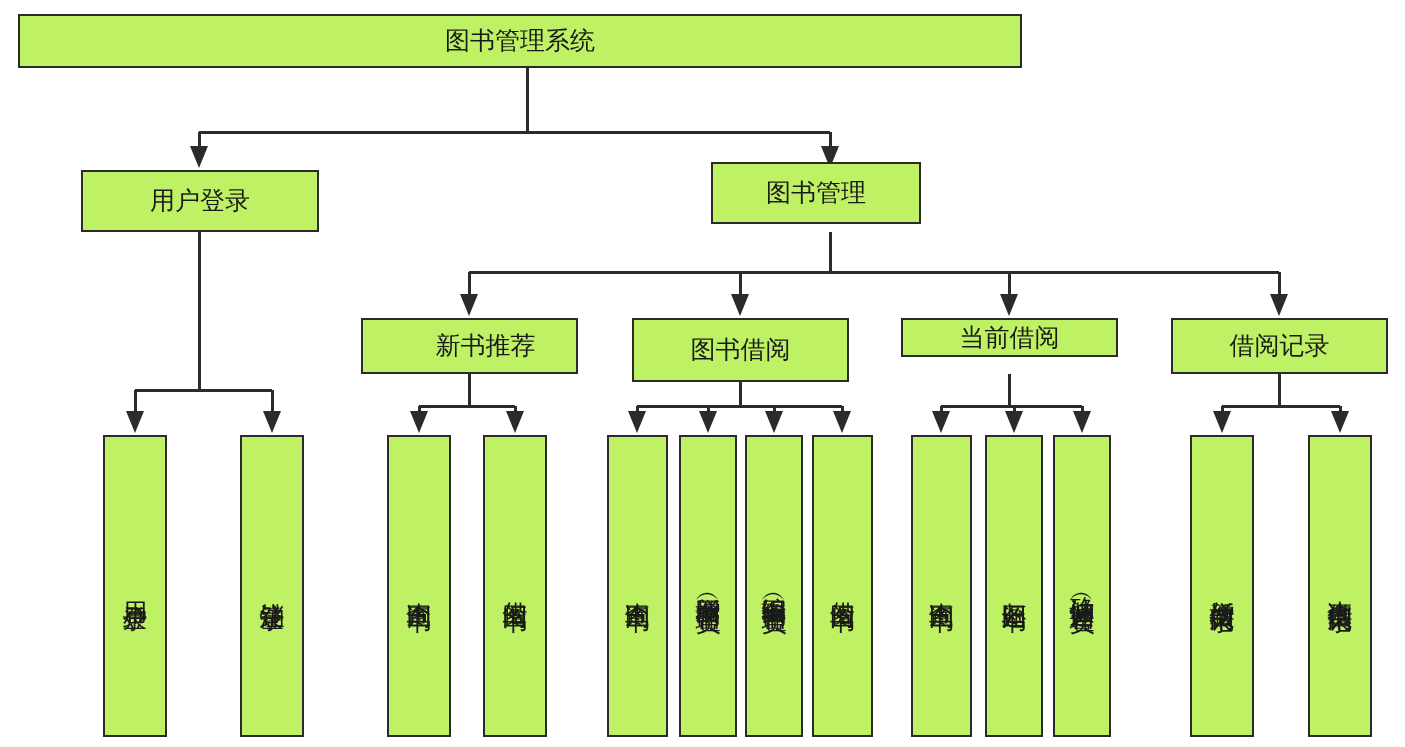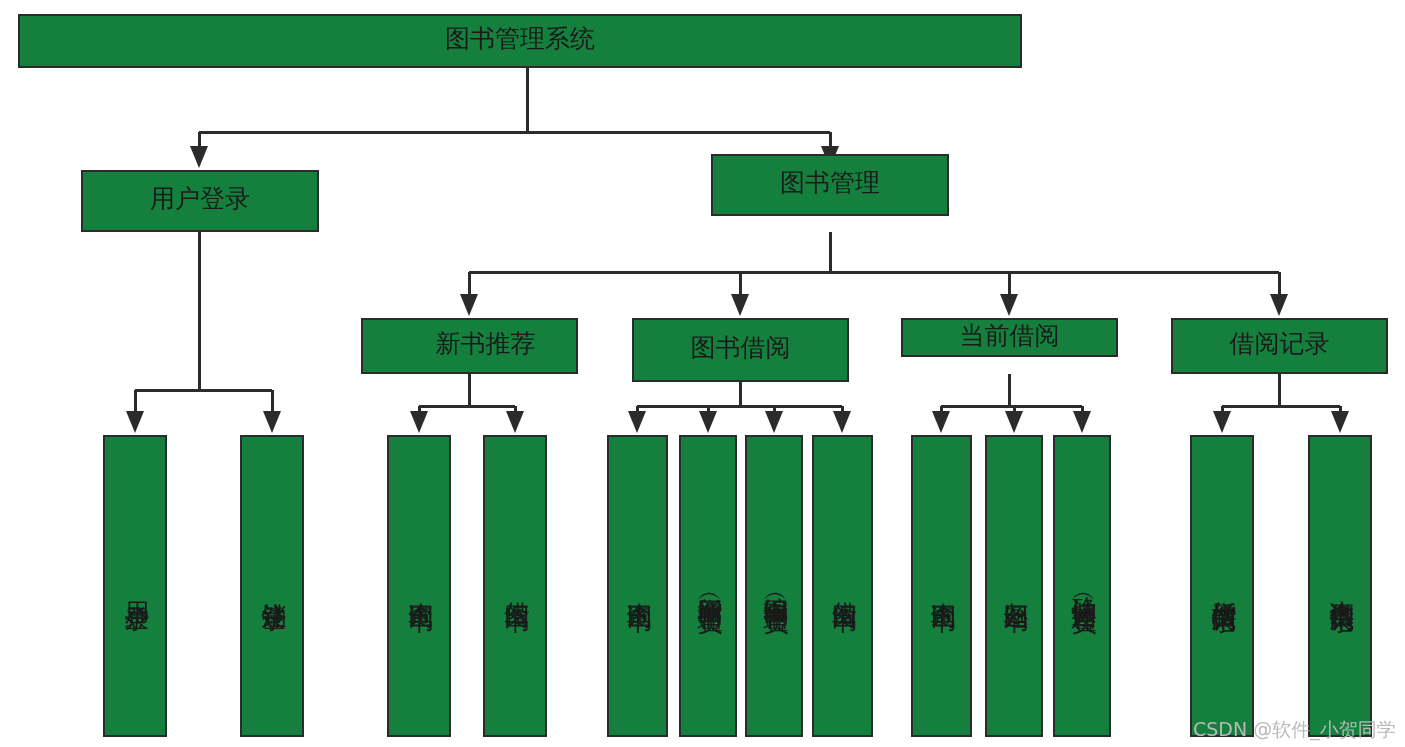--- a/index.html
+++ b/index.html
@@ -22,27 +22,26 @@
     position: absolute;
     left: 0;
     top: 0;
     width: 1405px;
     height: 747px;
     pointer-events: none;
   }
   .node {
     position: absolute;
     box-sizing: border-box;
-    background: #15803d;
+    background: #bef264;
     border: 2.5px solid #2b2b2b;
     display: flex;
     align-items: center;
     justify-content: center;
     z-index: 2;
-    font-family: Liberation Mono, monospace;
   }
   .node-label {
     color: #1a1a1a;
     text-align: center;
     line-height: 1.18;
     white-space: nowrap;
   }
   .node.horiz .node-label {
     font-size: 25px;
   }
@@ -131,21 +130,21 @@
     </svg>
 
   <div class="node root horiz" id="node-root" style="left: 18px; top: 14px; width: 1004px; height: 54px;">
     <span class="node-label">图书管理系统</span>
   </div>
 
   <div id="nodes-layer">
       <div class="node horiz" style="left: 81px; top: 170px; width: 238px; height: 62px;">
         <span class="node-label">用户登录</span>
       </div>
-      <div class="node horiz" style="left: 711px; top: 154px; width: 238px; height: 62px;">
+      <div class="node horiz" style="left: 711px; top: 162px; width: 210px; height: 62px;">
         <span class="node-label">图书管理</span>
       </div>
       <div class="node horiz" style="left: 361px; top: 318px; width: 217px; height: 56px; padding-left: 32px;">
         <span class="node-label">新书推荐</span>
       </div>
       <div class="node horiz" style="left: 632px; top: 318px; width: 217px; height: 64px;">
         <span class="node-label">图书借阅</span>
       </div>
       <div class="node horiz" style="left: 901px; top: 318px; width: 217px; height: 39px;">
         <span class="node-label">当前借阅</span>
@@ -187,15 +186,14 @@
         <span class="node-label">确认归还（管理员）</span>
       </div>
       <div class="node leaf" style="left: 1190px; top: 435px; width: 64px; height: 302px;">
         <span class="node-label">新增借阅记录</span>
       </div>
       <div class="node leaf" style="left: 1308px; top: 435px; width: 64px; height: 302px;">
         <span class="node-label">查询借阅记录</span>
       </div>
     </div>
 
-  <div class="watermark" id="watermark" style="left: 1193px; top: 717px;">CSDN @软件_小贺同学</div>
 
 </div>
 
 </body></html>

